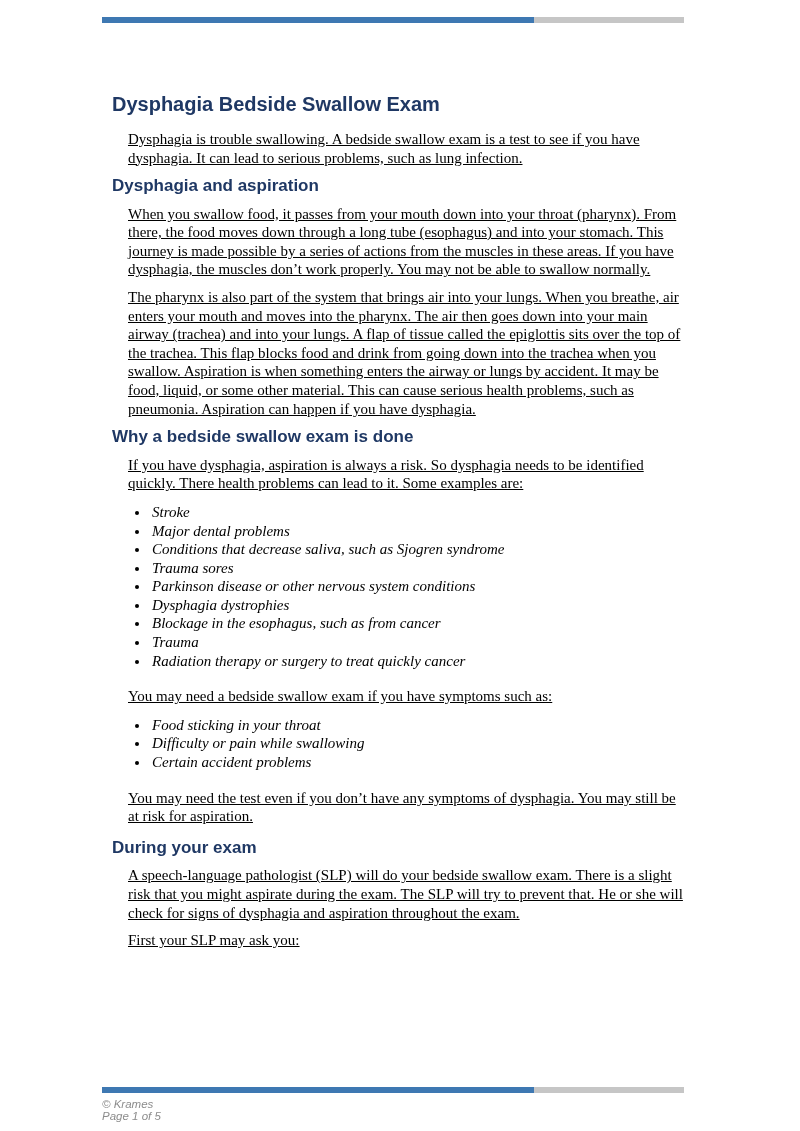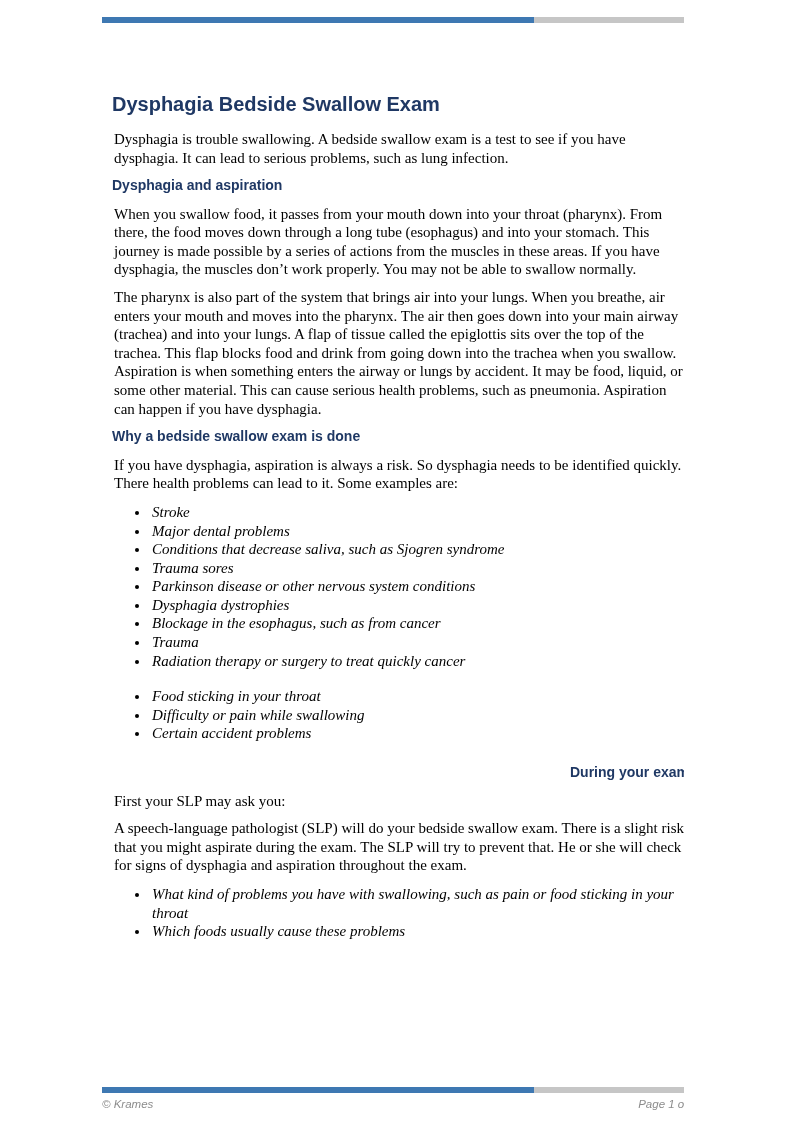--- a/index.html
+++ b/index.html
@@ -34,49 +34,50 @@
     position: absolute;
     left: 102px;
     top: 1098px;
     width: 595px;
     display: flex;
     justify-content: space-between;
     font-family: "Liberation Sans", sans-serif;
     font-style: italic;
     font-size: 11.5px;
     color: #8c8c8c;
+    flex-direction: column;
   }
 
   .content {
     position: absolute;
     left: 112px;
     top: 93px;
     width: 577px;
     font-size: 15px;
     line-height: 18.6px;
   }
   .content h1 {
     font-family: "Liberation Sans", sans-serif;
     font-size: 20px;
     line-height: 23px;
     font-weight: bold;
     color: #1f3864;
     margin: 0 0 14px 0;
   }
   .content h2 {
     font-family: "Liberation Sans", sans-serif;
-    font-size: 14px;
+    font-size: 17px;
     line-height: 19.5px;
     font-weight: bold;
     color: #1f3864;
     margin: 0 0 9px 0;
   }
   .content h2.mt-md { }
-  .content h2.mt-lg { margin-top: 20px; text-align: right; }
-  .content p { margin: 0 0 9px 2px; }
+  .content h2.mt-lg { margin-top: 12px; }
+  .content p { margin: 0 0 9px 16px; text-decoration: underline; }
   .content ul { margin: 10px 0 17px 0; padding-left: 38px; }
   .content li { padding-left: 2px; font-style: italic; }
 </style>
 </head>
 <body>
 
 <div class="page">
 
   <div class="bar top-bar">
     <div class="bar-blue"></div>
@@ -97,33 +98,31 @@
       <li>Stroke</li>
       <li>Major dental problems</li>
       <li>Conditions that decrease saliva, such as Sjogren syndrome</li>
       <li>Trauma sores</li>
       <li>Parkinson disease or other nervous system conditions</li>
       <li>Dysphagia dystrophies</li>
       <li>Blockage in the esophagus, such as from cancer</li>
       <li>Trauma</li>
       <li>Radiation therapy or surgery to treat quickly cancer</li>
     </ul>
+    <p>You may need a bedside swallow exam if you have symptoms such as:</p>
     <ul>
       <li>Food sticking in your throat</li>
       <li>Difficulty or pain while swallowing</li>
       <li>Certain accident problems</li>
     </ul>
+    <p>You may need the test even if you don’t have any symptoms of dysphagia. You may still be at risk for aspiration.</p>
 
     <h2 class="mt-lg">During your exam</h2>
+    <p>A speech-language pathologist (SLP) will do your bedside swallow exam. There is a slight risk that you might aspirate during the exam. The SLP will try to prevent that. He or she will check for signs of dysphagia and aspiration throughout the exam.</p>
     <p>First your SLP may ask you:</p>
-    <p>A speech-language pathologist (SLP) will do your bedside swallow exam. There is a slight risk that you might aspirate during the exam. The SLP will try to prevent that. He or she will check for signs of dysphagia and aspiration throughout the exam.</p>
-    <ul>
-      <li>What kind of problems you have with swallowing, such as pain or food sticking in your throat</li>
-      <li>Which foods usually cause these problems</li>
-    </ul>
 
   </div>
 
   <div class="bar footer-bar">
     <div class="bar-blue"></div>
   </div>
   <div class="footer-row">
     <span>© Krames</span>
     <span>Page 1 of 5</span>
   </div>

